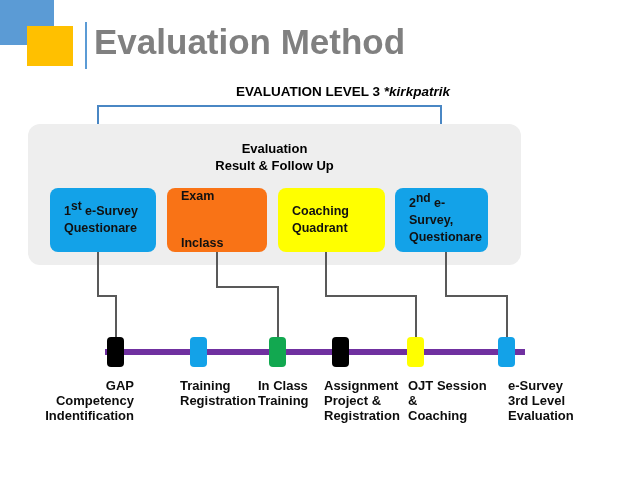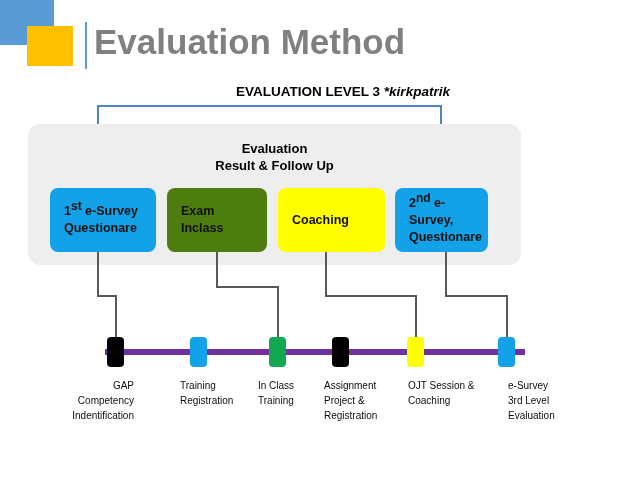--- a/index.html
+++ b/index.html
@@ -141,21 +141,21 @@
     font-weight: bold;
     color: #111111;
   }
   .card .l2 { display: block; }
   .card sup {
     font-size: 12px;
     vertical-align: super;
     line-height: 0;
   }
   .card-1 { left: 50px;  width: 106px; background: #13a2e8; }
-  .card-2 { left: 167px; width: 100px; background: #4d7c0f; }
+  .card-2 { left: 167px; width: 100px; background: #f97316; justify-content: space-between; }
   .card-3 { left: 278px; width: 107px; background: #ffff00; }
   .card-4 { left: 395px; width: 93px; background: #13a2e8; }
 
   
   .conn-v, .conn-h {
     position: absolute;
     background: #595959;
   }
   .conn-v { width: 1.5px; }
   .conn-h { height: 1.5px; }
@@ -179,23 +179,23 @@
   .m-1 { left: 107px; background: #000000; }
   .m-2 { left: 190px; background: #13a2e8; }
   .m-3 { left: 269px; background: #12a850; }
   .m-4 { left: 332px; background: #000000; }
   .m-5 { left: 407px; background: #ffff00; }
   .m-6 { left: 498px; background: #13a2e8; }
 
   
   .blabel {
     position: absolute;
-    font-size: 10px;
+    font-size: 13px;
     line-height: 15px;
-    font-weight: normal;
+    font-weight: bold;
     color: #0d0d0d;
   }
   .bl-1 { left: 38px;  top: 378px; width: 96px; text-align: right; }
   .bl-2 { left: 180px; top: 378px; width: 78px; text-align: left; }
   .bl-3 { left: 258px; top: 378px; width: 66px; text-align: left; }
   .bl-4 { left: 324px; top: 378px; width: 82px; text-align: left; }
   .bl-5 { left: 408px; top: 378px; width: 88px; text-align: left; }
   .bl-6 { left: 508px; top: 378px; width: 80px; text-align: left; }
 </style>
 </head>
@@ -227,20 +227,21 @@
   <div class="card card-1">
     <span><span>1</span><sup>st</sup><span> e-Survey</span></span>
     <span class="l2">Questionare</span>
   </div>
   <div class="card card-2">
     <span>Exam</span>
     <span class="l2">Inclass</span>
   </div>
   <div class="card card-3">
     <span>Coaching</span>
+    <span class="l2">Quadrant</span>
   </div>
   <div class="card card-4">
     <span><span>2</span><sup>nd</sup><span> e-Survey,</span></span>
     <span class="l2">Questionare</span>
   </div>
 
   <div class="conn-v" style="left:97px;  top:252px; height:44px;"></div>
   <div class="conn-h" style="left:97px;  top:295px; width:20px;"></div>
   <div class="conn-v" style="left:115px; top:295px; height:44px;"></div>
 

